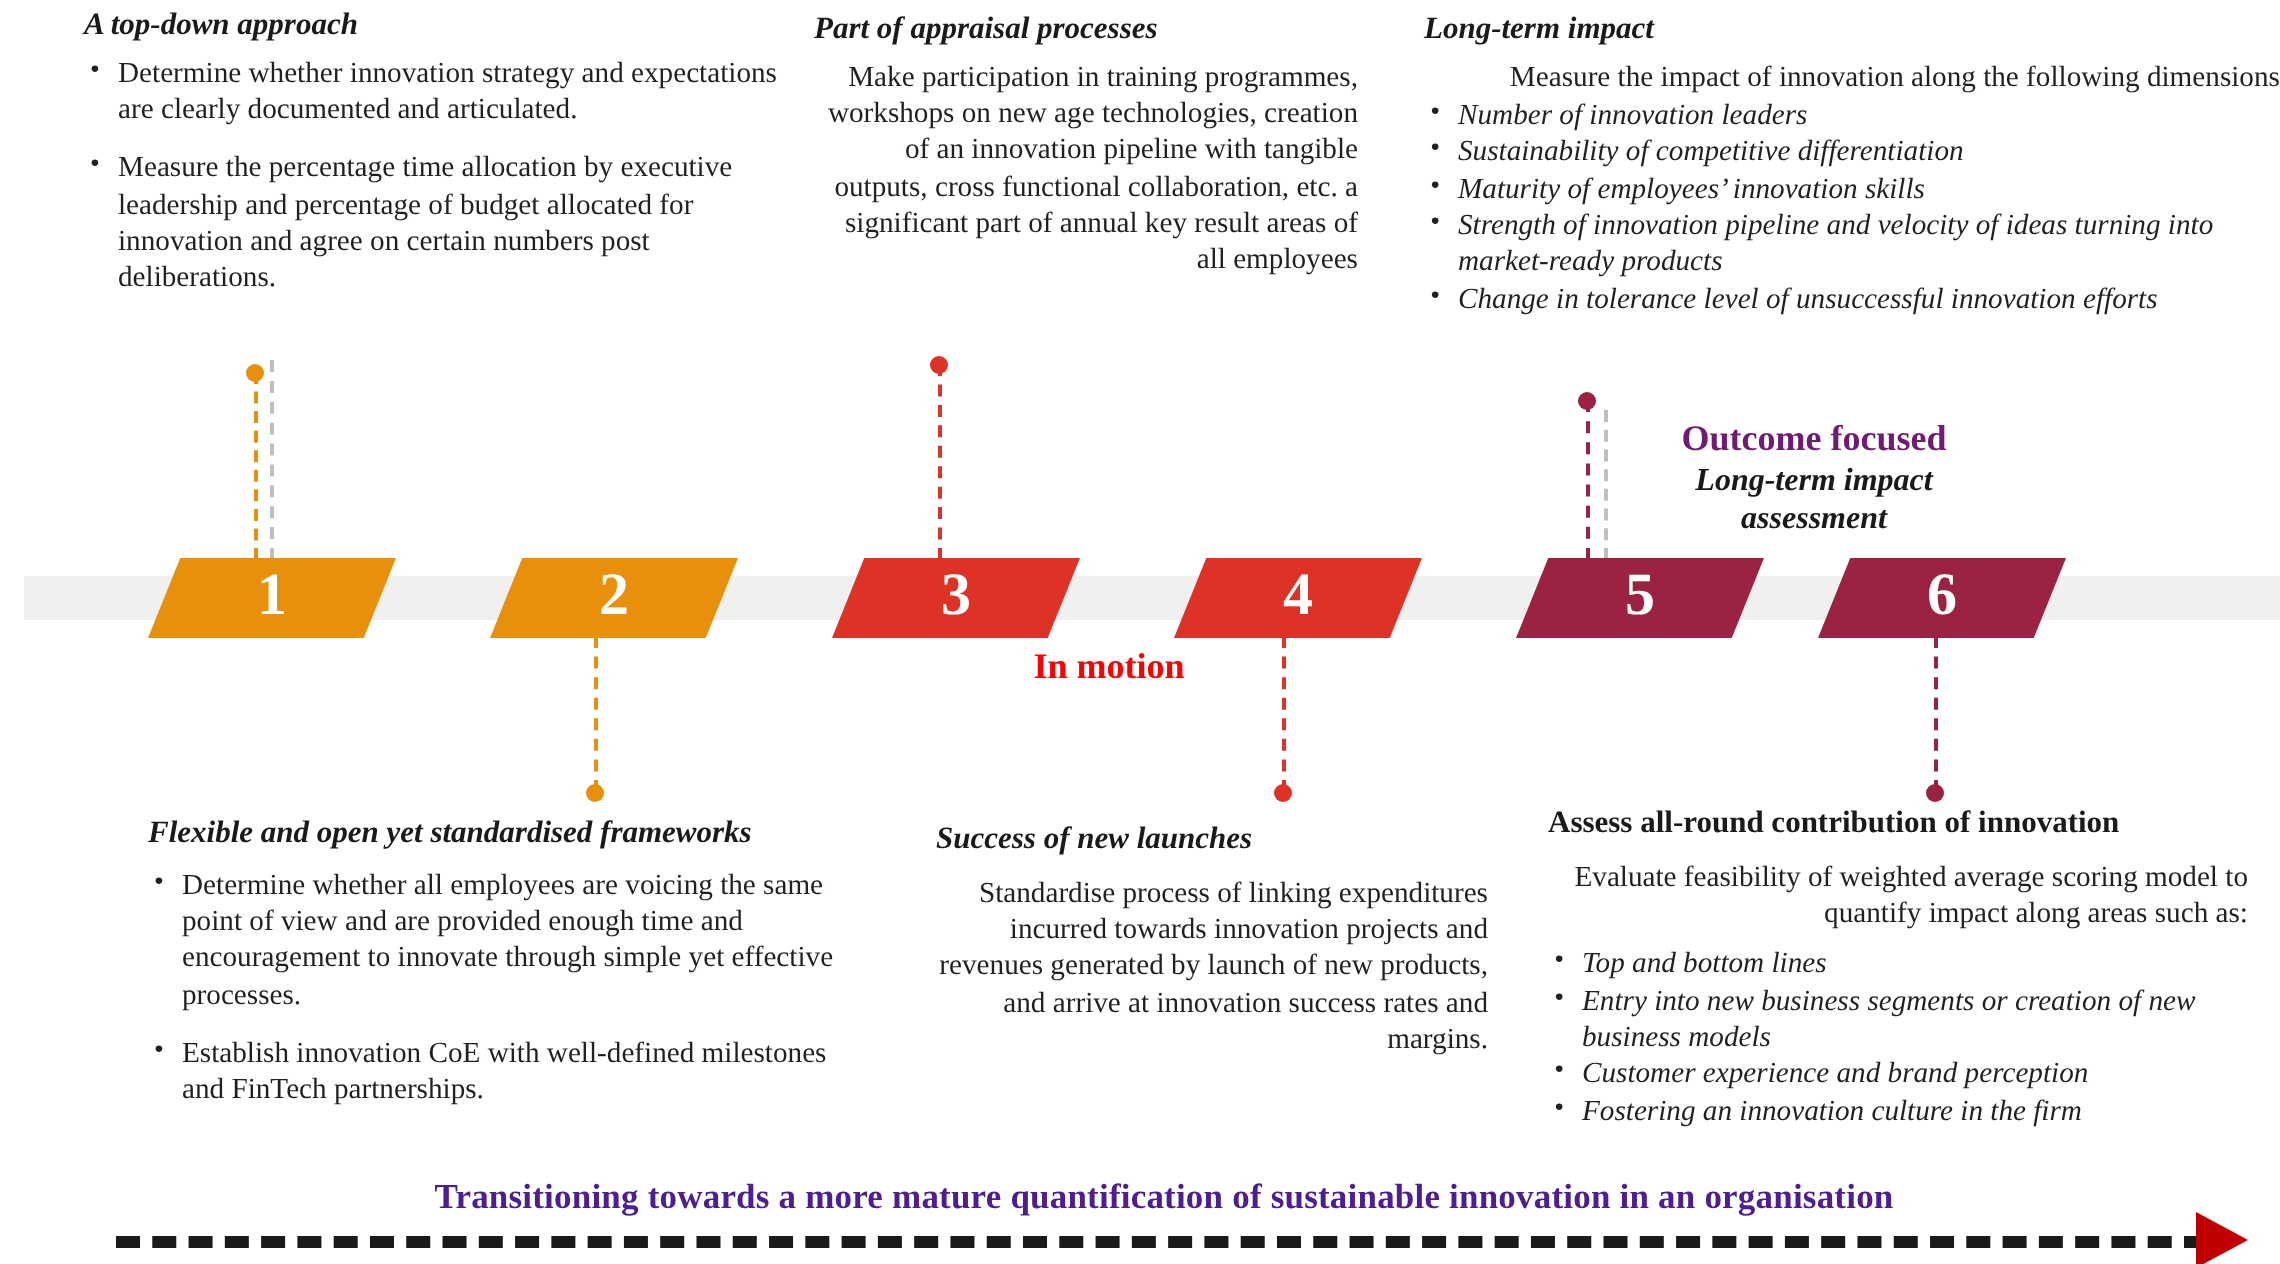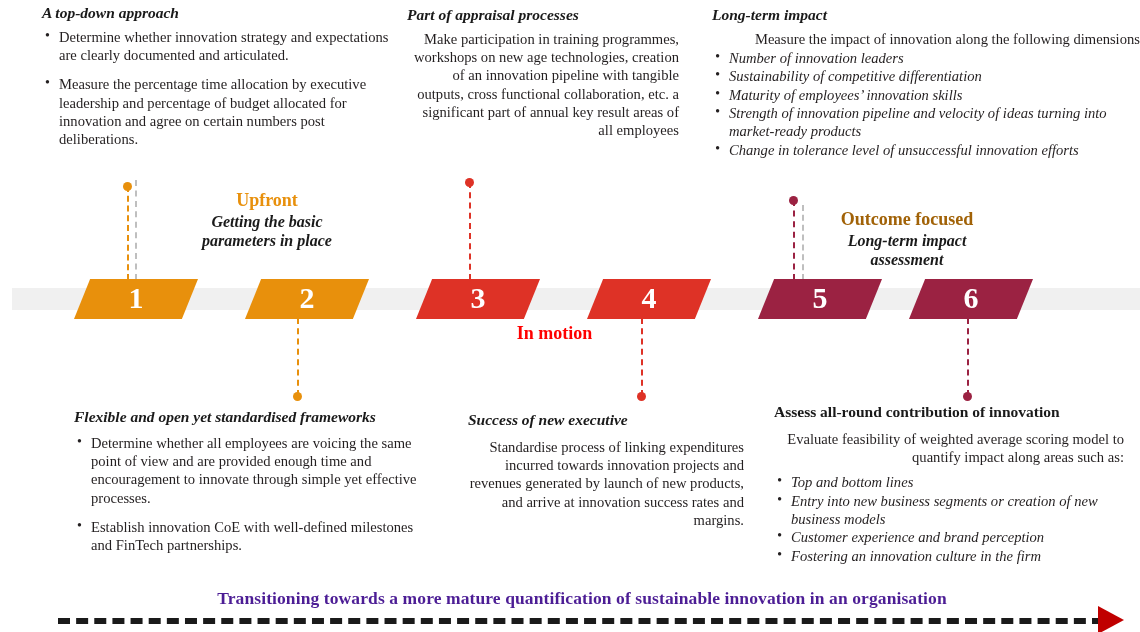--- a/index.html
+++ b/index.html
@@ -100,31 +100,27 @@
     <p class="para">Measure the impact of innovation along the following dimensions:</p>
     <ul class="bl tight" style="margin-top:1px;">
       <li>Number of innovation leaders</li>
       <li>Sustainability of competitive differentiation</li>
       <li>Maturity of employees’ innovation skills</li>
       <li>Strength of innovation pipeline and velocity of ideas turning into market-ready products</li>
       <li>Change in tolerance level of unsuccessful innovation efforts</li>
     </ul>
   </div>
 
-  <div class="cap" style="left:130px;top:190px;width:250px;">
-    <div class="t1" id="cap0" style="color: rgb(232, 144, 12);">Upfront</div>
-    <div class="t2" style="max-width:188px;margin-left:auto;margin-right:auto;">Getting the basic parameters in place</div>
-  </div>
 
   <div class="cap" style="left:435px;top:323px;width:215px;">
     <div class="t1" id="cap1" style="color: rgb(255, 0, 0);">In motion</div>
   </div>
 
   <div class="cap" style="left:775px;top:209px;width:240px;">
-    <div class="t1" id="cap2" style="color: #a16207;">Outcome focused</div>
+    <div class="t1" id="cap2" style="color: #701a75;">Outcome focused</div>
     <div class="t2" style="max-width:170px;margin-left:auto;margin-right:auto;">Long-term impact assessment</div>
   </div>
 
   <div class="conn gray" style="left:123px;top:180px;height:100px;"></div>
   <div class="conn" style="left:115px;top:186px;height:94px;border-left-color:#e8900c;"></div>
   <div class="dot" style="left:111px;top:182px;background:#e8900c;"></div>
 
   <div class="conn" style="left:285px;top:318px;height:78px;border-left-color:#e8900c;"></div>
   <div class="dot" style="left:281px;top:392px;background:#e8900c;"></div>
 
@@ -164,21 +160,21 @@
 
   <div class="blk" style="left:62px;top:408px;width:360px;">
     <div class="hd">Flexible and open yet standardised frameworks</div>
     <ul class="bl spaced" style="margin-top:7px;">
       <li>Determine whether all employees are voicing the same point of view and are provided enough time and encouragement to innovate through simple yet effective processes.</li>
       <li>Establish innovation CoE with well-defined milestones and FinTech partnerships.</li>
     </ul>
   </div>
 
   <div class="blk" style="left:456px;top:411px;width:276px;">
-    <div class="hd">Success of new executive</div>
+    <div class="hd">Success of new launches</div>
     <p class="para" style="margin-top:8px;">Standardise process of linking expenditures incurred towards innovation projects and revenues generated by launch of new products, and arrive at innovation success rates and margins.</p>
   </div>
 
   <div class="blk" style="left:762px;top:403px;width:350px;">
     <div class="hd upright">Assess all-round contribution of innovation</div>
     <p class="para" style="margin-top:8px;">Evaluate feasibility of weighted average scoring model to quantify impact along areas such as:</p>
     <ul class="bl tight" style="margin-top:7px;">
       <li>Top and bottom lines</li>
       <li>Entry into new business segments or creation of new business models</li>
       <li>Customer experience and brand perception</li>

